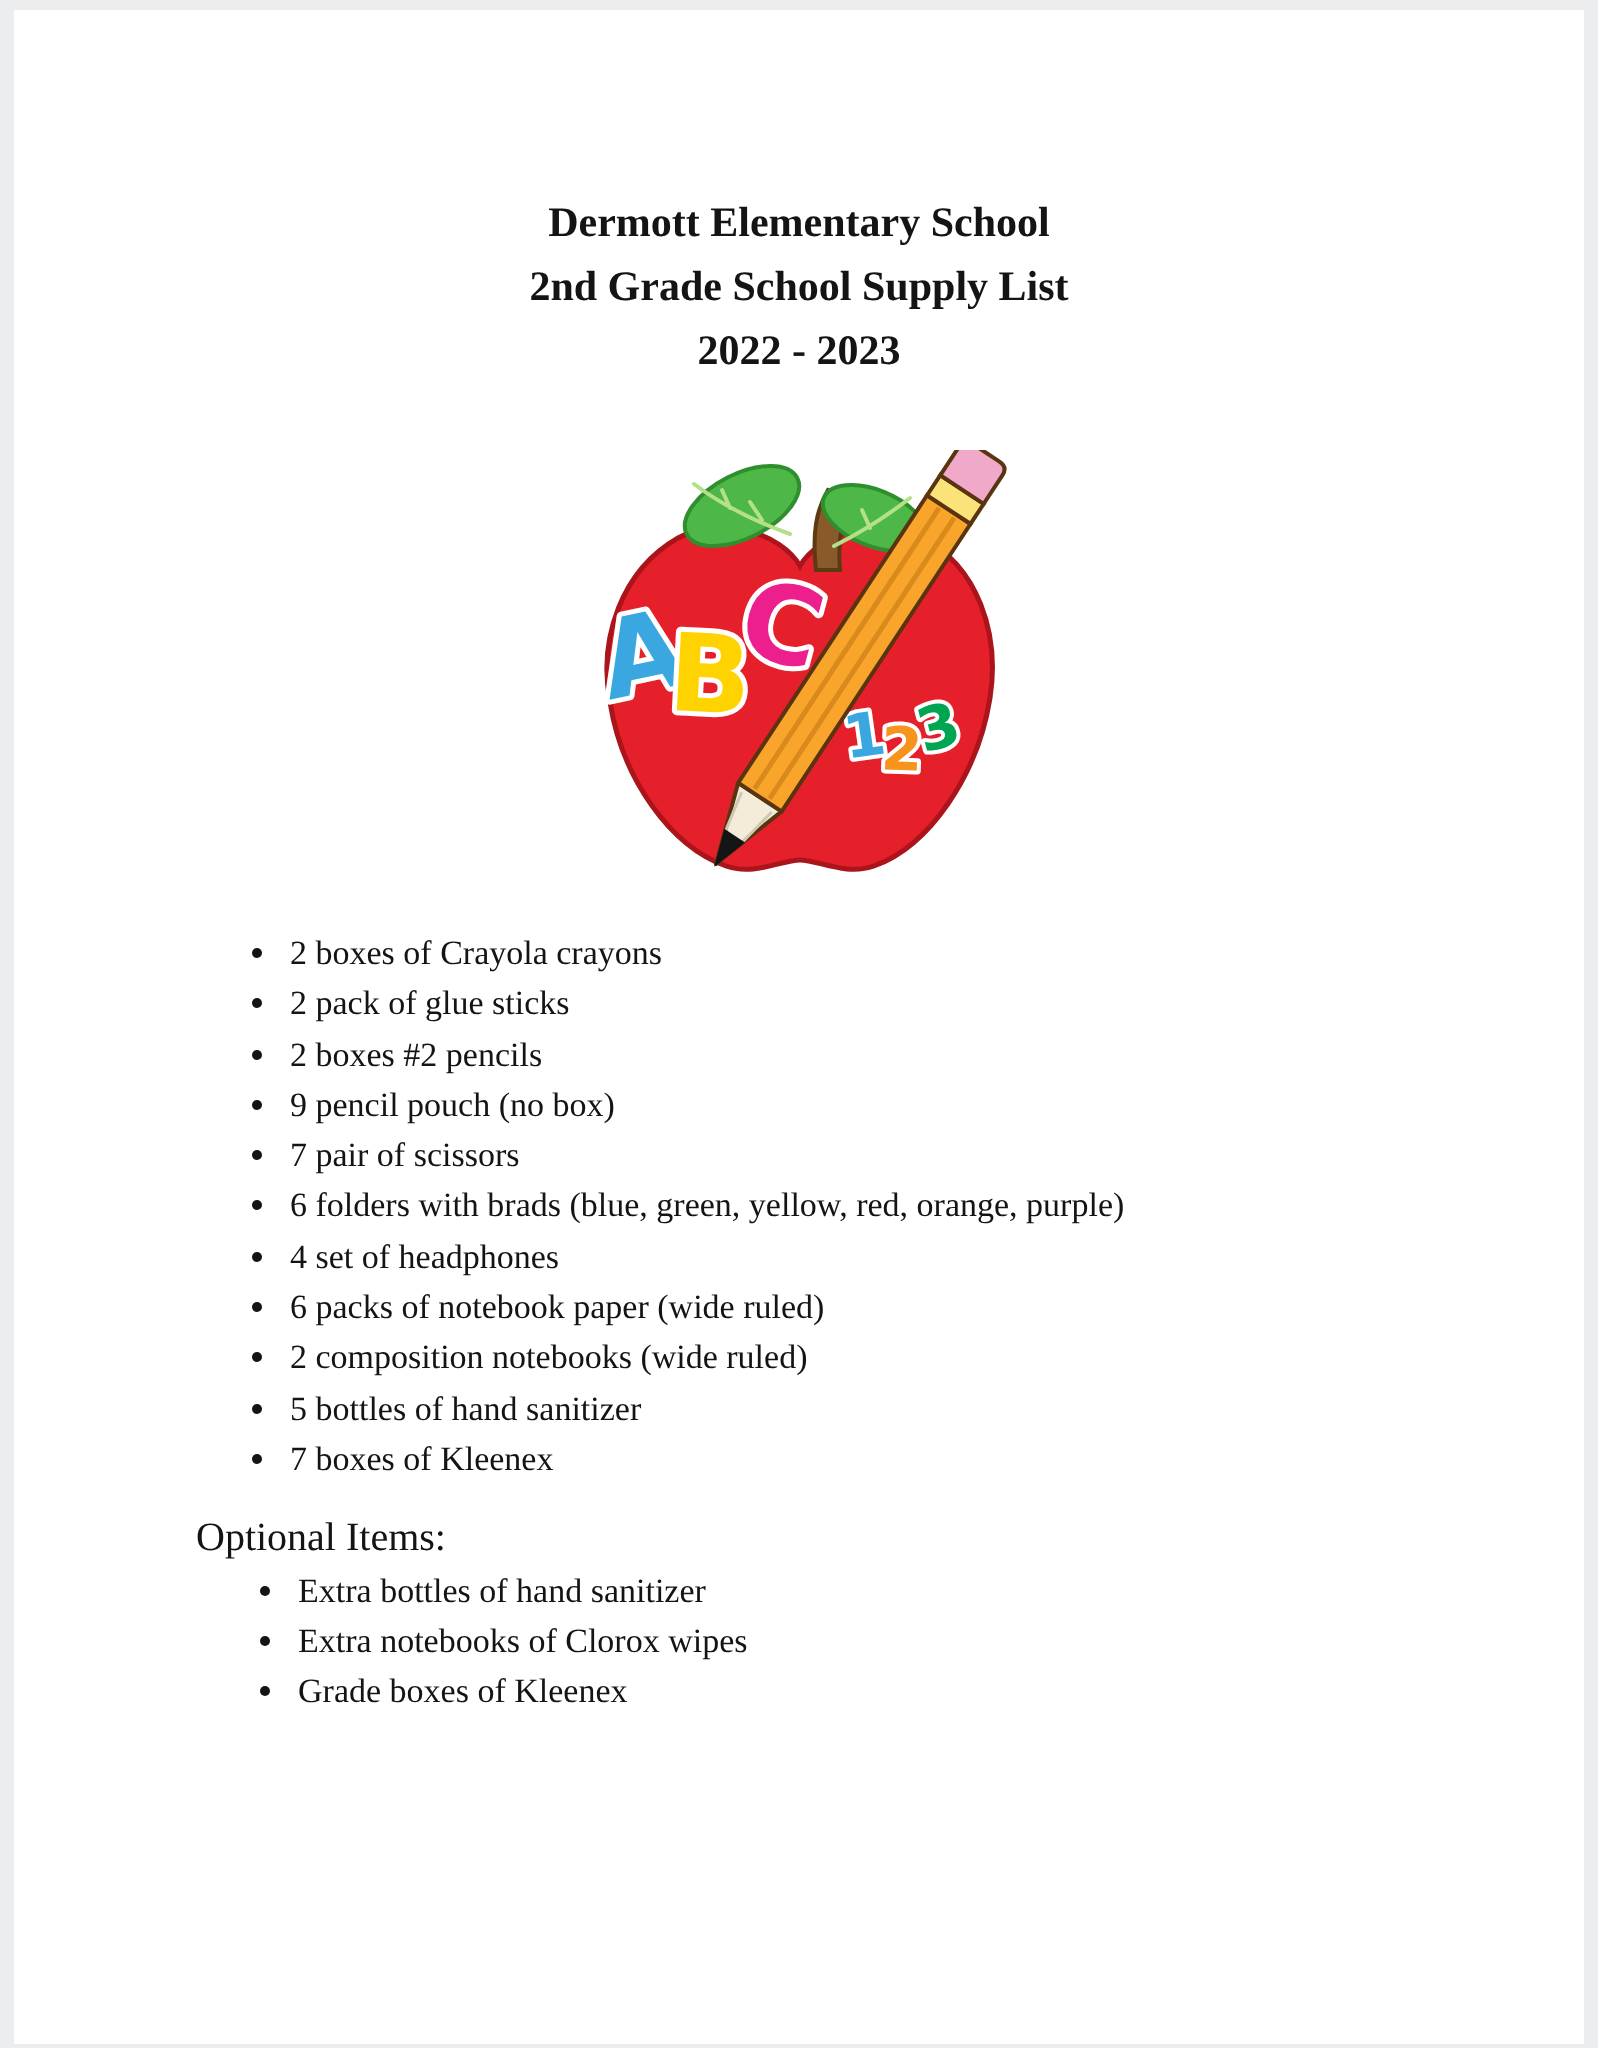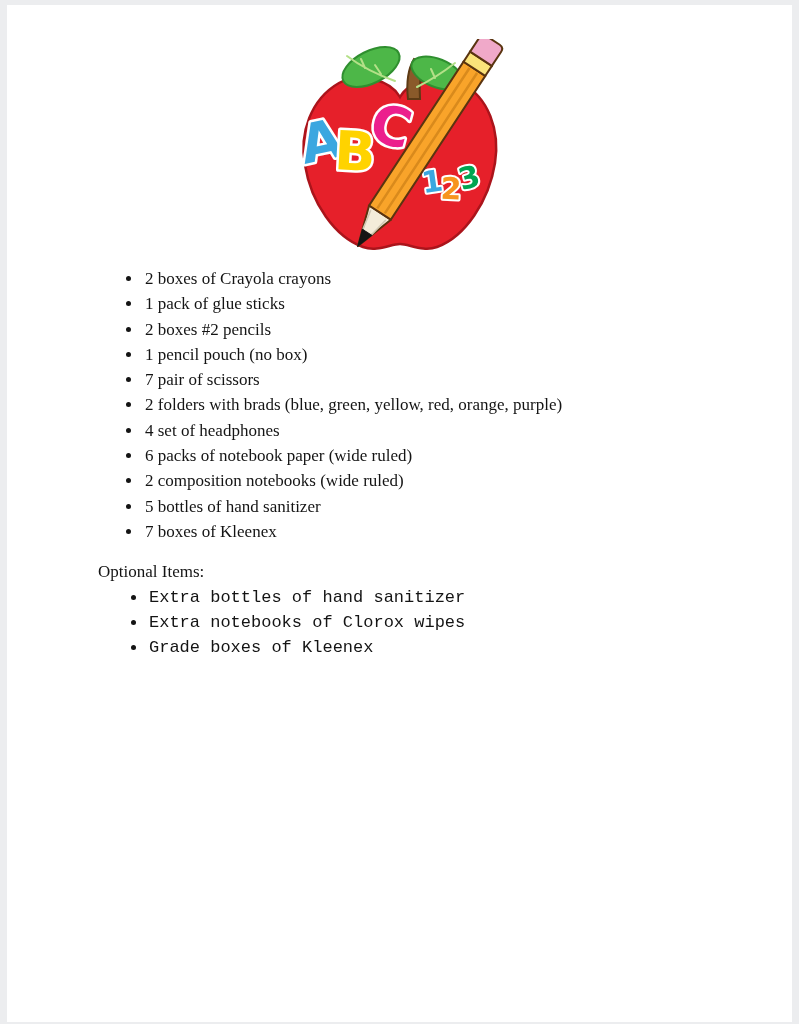--- a/index.html
+++ b/index.html
@@ -24,38 +24,37 @@
     line-height:32px;
     margin:0;
   }
   .clipart-wrap {
     margin-top:34px;
     display:flex;
     justify-content:center;
   }
   ul.supply-list {
     list-style:disc;
-    margin:12px 0 0 0;
+    margin:24px 0 0 0;
     padding:0 0 0 136px;
     font-size:17px;
     line-height:25.3px;
   }
   ul.supply-list li, ul.optional-list li { padding-left:2px; }
   .optional-heading {
     margin:15px 0 0 91px;
-    font-size:17px;
+    font-size:20px;
     line-height:25.3px;
   }
   ul.optional-list {
     list-style:disc;
     margin:0;
     padding:0 0 0 140px;
     font-size:17px;
     line-height:25.3px;
-    font-family:Liberation Mono, monospace;
   }
   
   .clip-letter {
     font-family:"DejaVu Sans", sans-serif;
     font-weight:bold;
     font-size:54px;
     text-anchor:middle;
     stroke:#ffffff;
     stroke-width:5px;
     paint-order:stroke;
@@ -70,20 +69,25 @@
     stroke-width:4px;
     paint-order:stroke;
     stroke-linejoin:round;
   }
 </style>
 </head>
 <body>
 
 <div class="page">
 
+  <div class="title-block">
+    <div class="title-line">Dermott Elementary School</div>
+    <div class="title-line">2nd Grade School Supply List</div>
+    <div class="title-line">2022 - 2023</div>
+  </div>
 
   <div class="clipart-wrap">
     <svg width="210" height="215" viewBox="0 0 210 215" aria-hidden="true">
 
       <path stroke="#ab141b" stroke-width="2.5" d="M105 58 C 96 42, 66 32, 44 44 C 16 60, 4 94, 10 126 C 16 164, 40 198, 68 208 C 82 213, 96 205, 105 205 C 114 205, 128 213, 142 208 C 170 198, 194 162, 200 124 C 205 92, 194 58, 166 44 C 144 33, 114 42, 105 58 Z" fill="#e6202a"></path>
 
       <path stroke="#5c3a14" stroke-width="2" d="M113 60 C 111 42 113 30 119 20 L 130 25 C 125 36 124 48 125 60 Z" fill="#8a5a2a"></path>
 
       <g>
         <ellipse cx="76" cy="28" rx="31" ry="16" transform="rotate(-27 76 28)" stroke="#2f8f2f" stroke-width="2" fill="#4db748"></ellipse>
@@ -114,25 +118,25 @@
         <rect x="-13" y="-212" width="26" height="172" stroke="#5a3410" stroke-width="2" fill="#f9a42a"></rect>
         <path d="M-4.5 -42 L-4.5 -210 M4.5 -42 L4.5 -210" fill="none" stroke="#d98a1c" stroke-width="2.5"></path>
         <rect x="-13" y="-224" width="26" height="12" stroke="#5a3410" stroke-width="2" fill="#fbe37a"></rect>
         <path d="M-13 -224 L-13 -241 Q-13 -246 -8 -246 L8 -246 Q13 -246 13 -241 L13 -224 Z" stroke="#5a3410" stroke-width="2" fill="#f0a9c9"></path>
       </g>
     </svg>
   </div>
 
   <ul class="supply-list">
     <li>2 boxes of Crayola crayons</li>
-    <li>1 pack of glue sticks</li>
+    <li>2 pack of glue sticks</li>
     <li>2 boxes #2 pencils</li>
-    <li>1 pencil pouch (no box)</li>
+    <li>9 pencil pouch (no box)</li>
     <li>7 pair of scissors</li>
-    <li>2 folders with brads (blue, green, yellow, red, orange, purple)</li>
+    <li>6 folders with brads (blue, green, yellow, red, orange, purple)</li>
     <li>4 set of headphones</li>
     <li>6 packs of notebook paper (wide ruled)</li>
     <li>2 composition notebooks (wide ruled)</li>
     <li>5 bottles of hand sanitizer</li>
     <li>7 boxes of Kleenex</li>
   </ul>
 
   <div class="optional-heading">Optional Items:</div>
 
   <ul class="optional-list">

